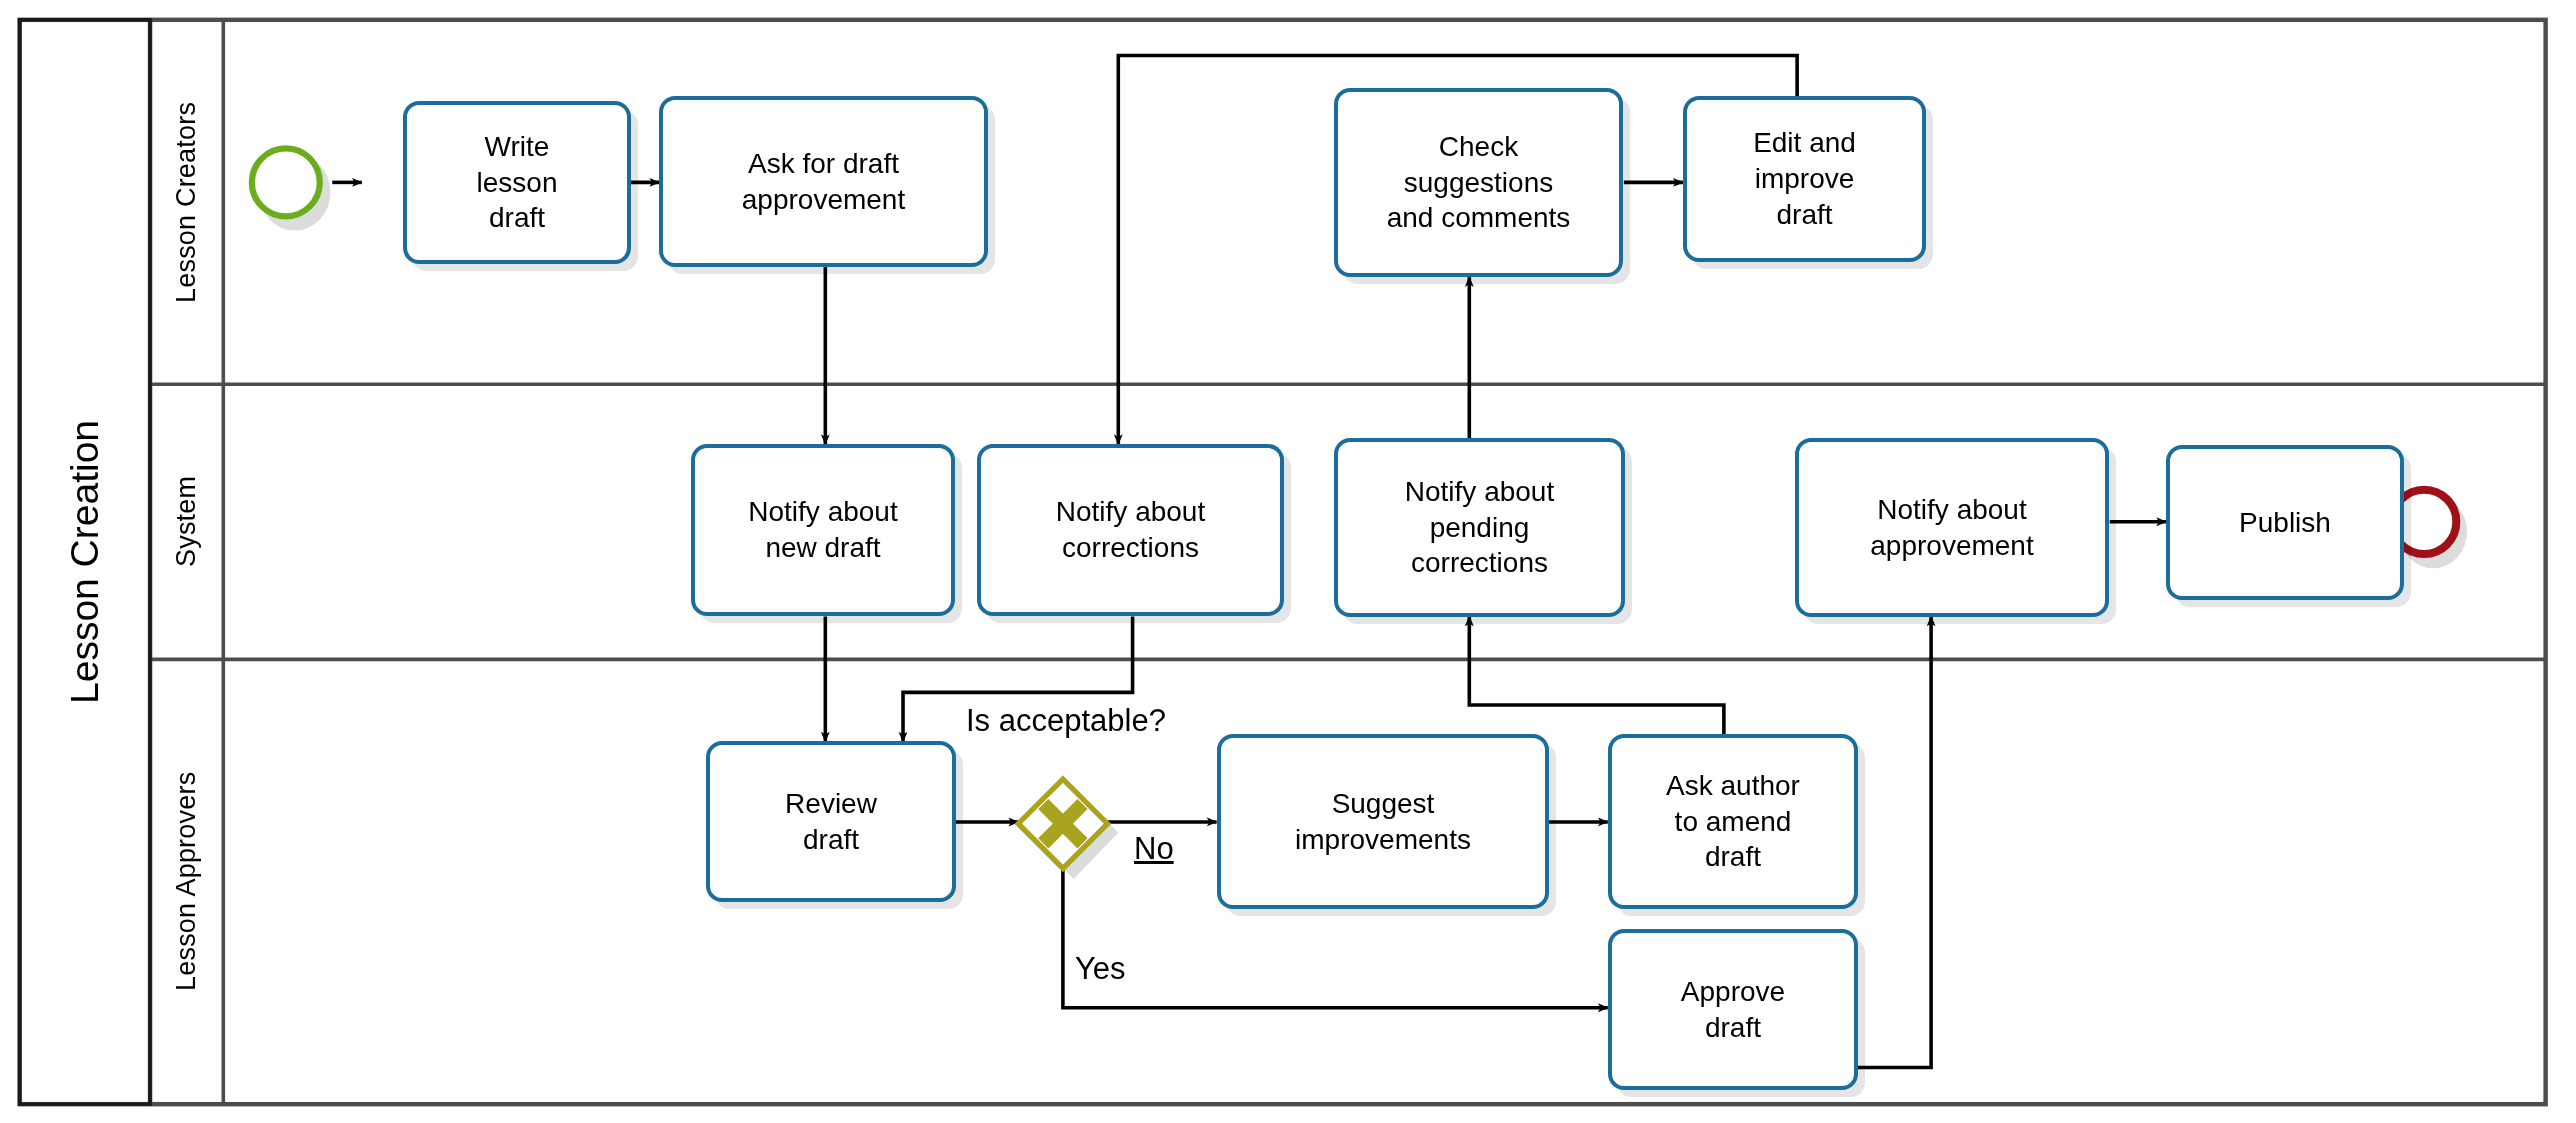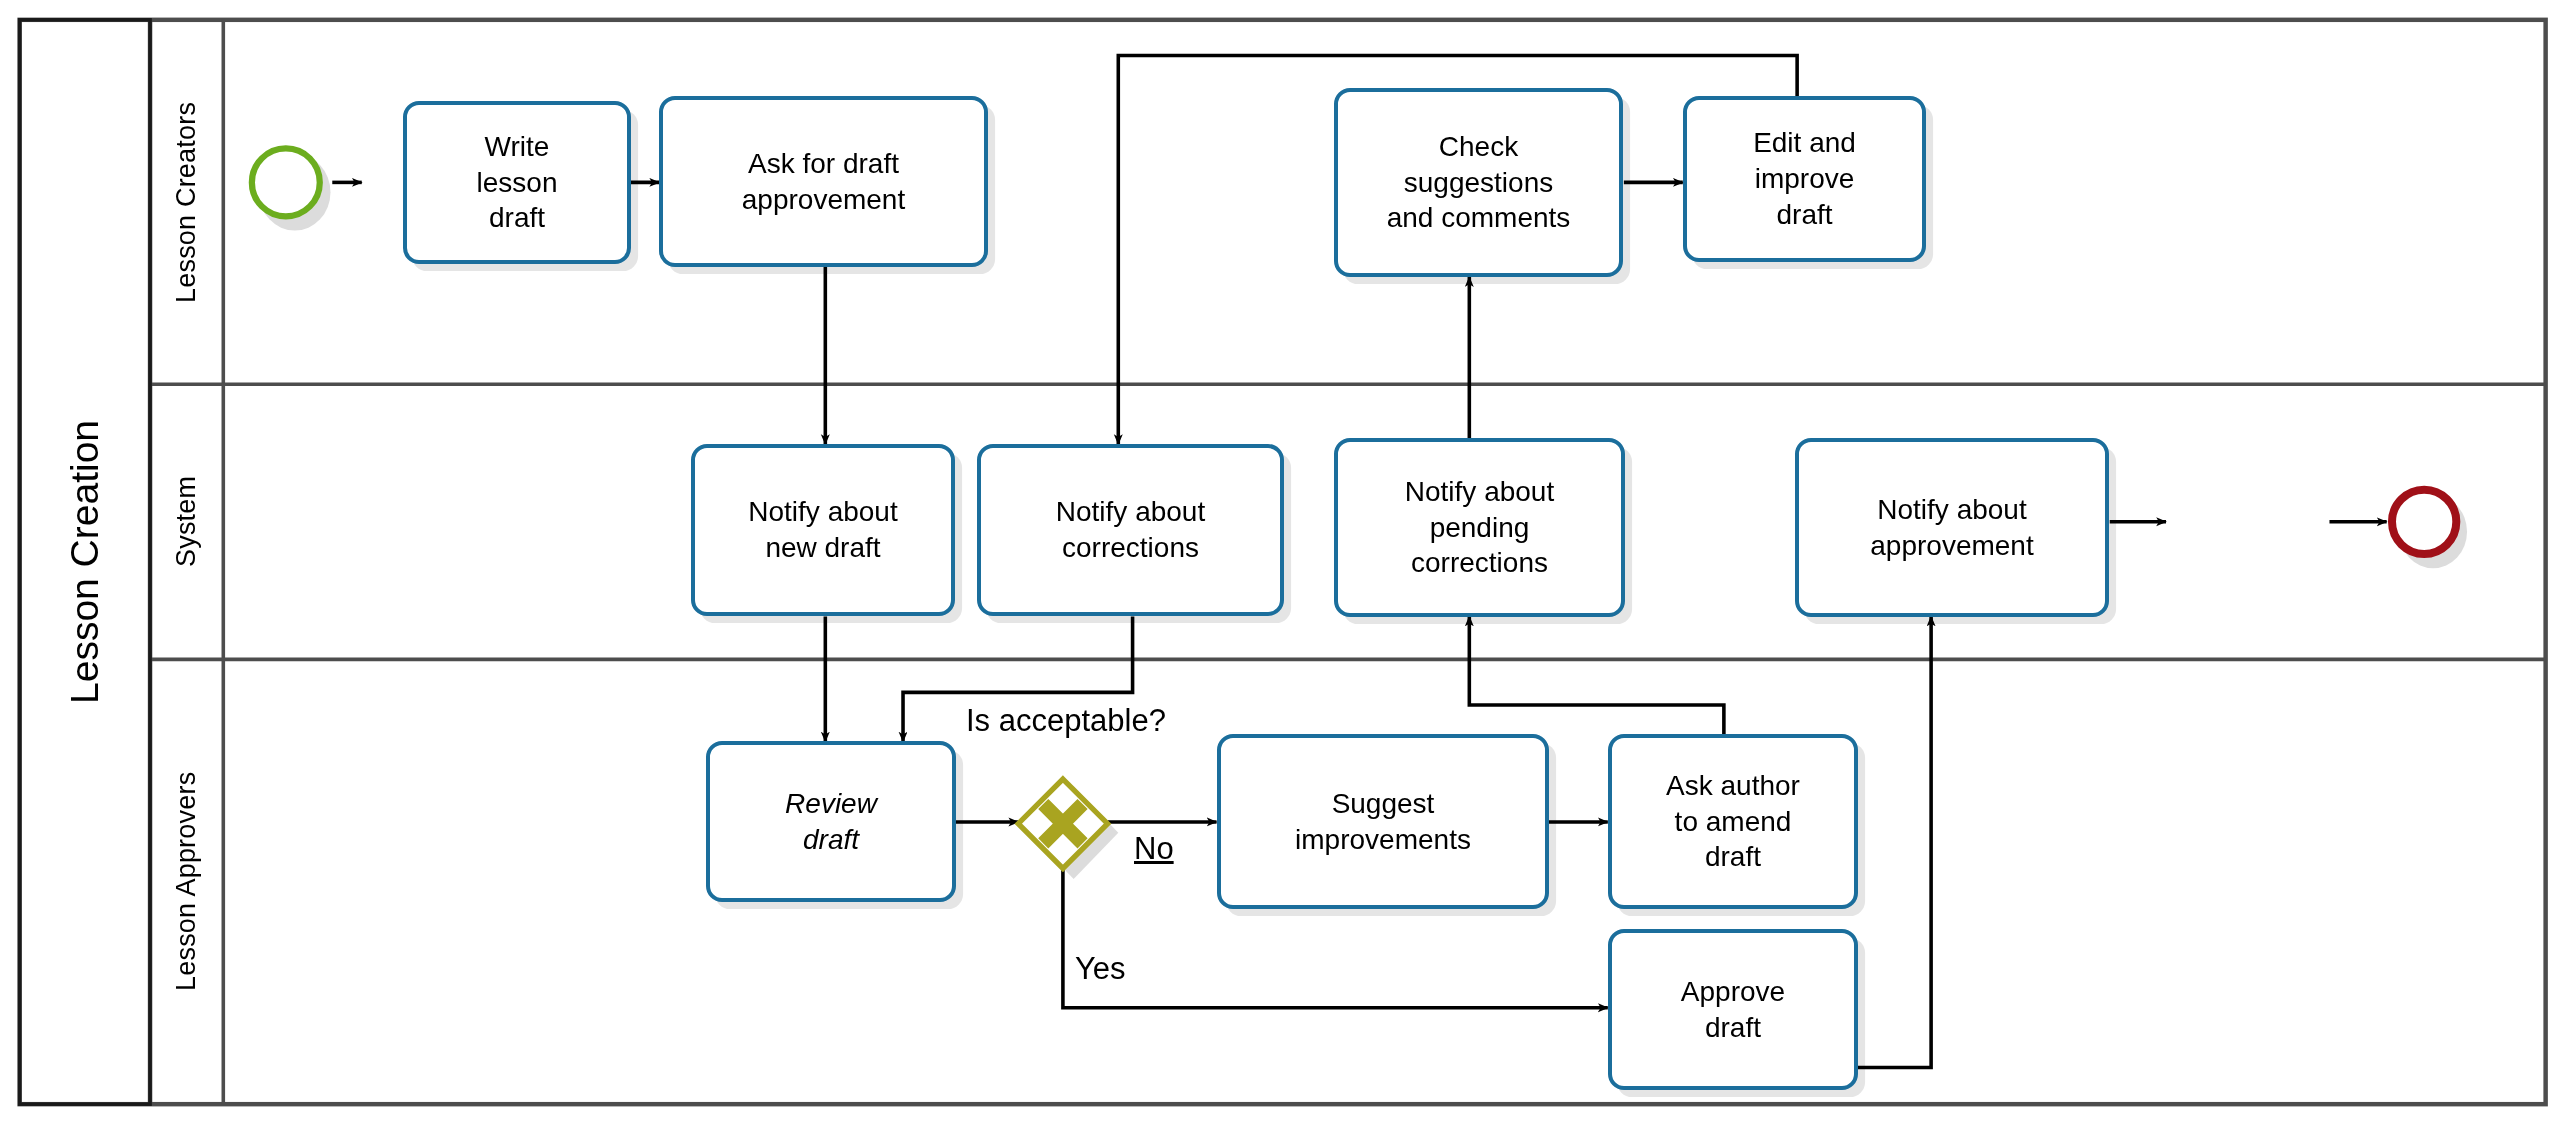--- a/index.html
+++ b/index.html
@@ -135,22 +135,23 @@
   <div class="task" style="left:977px;top:444px;width:307px;height:172px;">Notify about
 corrections</div>
 
   <div class="task" style="left:1334px;top:438px;width:291px;height:179px;">Notify about
 pending
 corrections</div>
 
   <div class="task" style="left:1795px;top:438px;width:314px;height:179px;">Notify about
 approvement</div>
 
+  <div class="task" style="left:2166px;top:445px;width:238px;height:155px;">Publish</div>
 
-  <div class="task" style="left:706px;top:741px;width:250px;height:161px;font-style:italic;">Review
+  <div class="task" style="left:706px;top:741px;width:250px;height:161px;">Review
 draft</div>
 
   <div class="task" style="left:1217px;top:734px;width:332px;height:175px;">Suggest
 improvements</div>
 
   <div class="task" style="left:1608px;top:734px;width:250px;height:175px;">Ask author
 to amend
 draft</div>
 
   <div class="task" style="left:1608px;top:929px;width:250px;height:161px;">Approve

